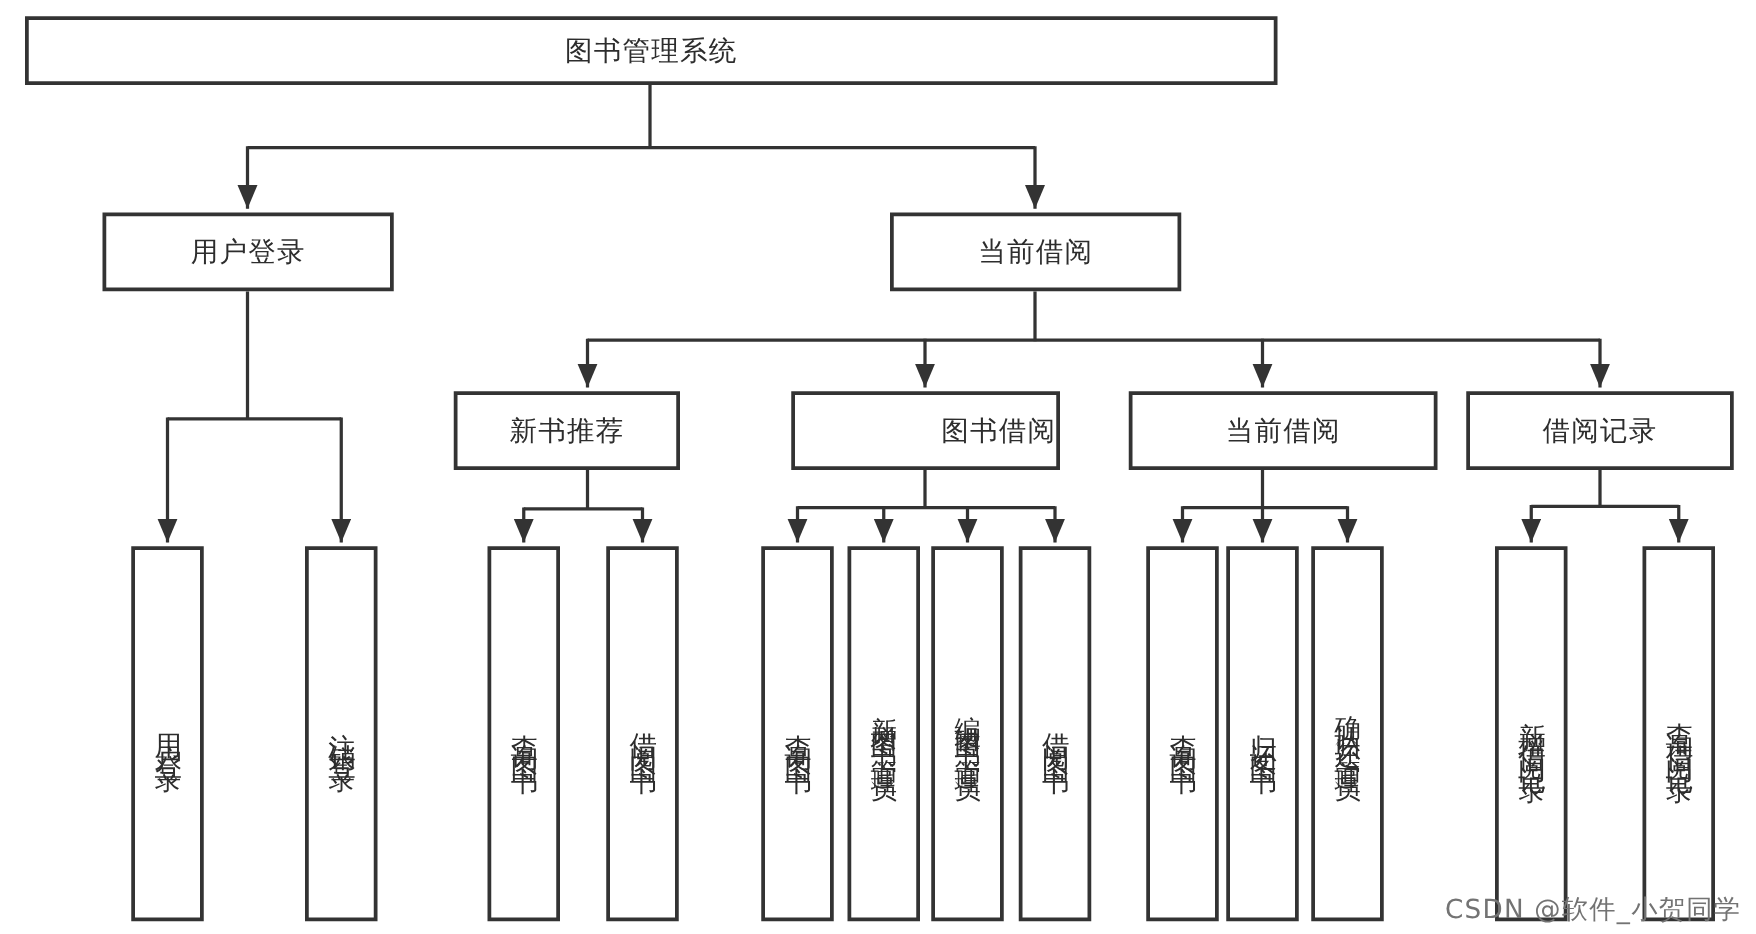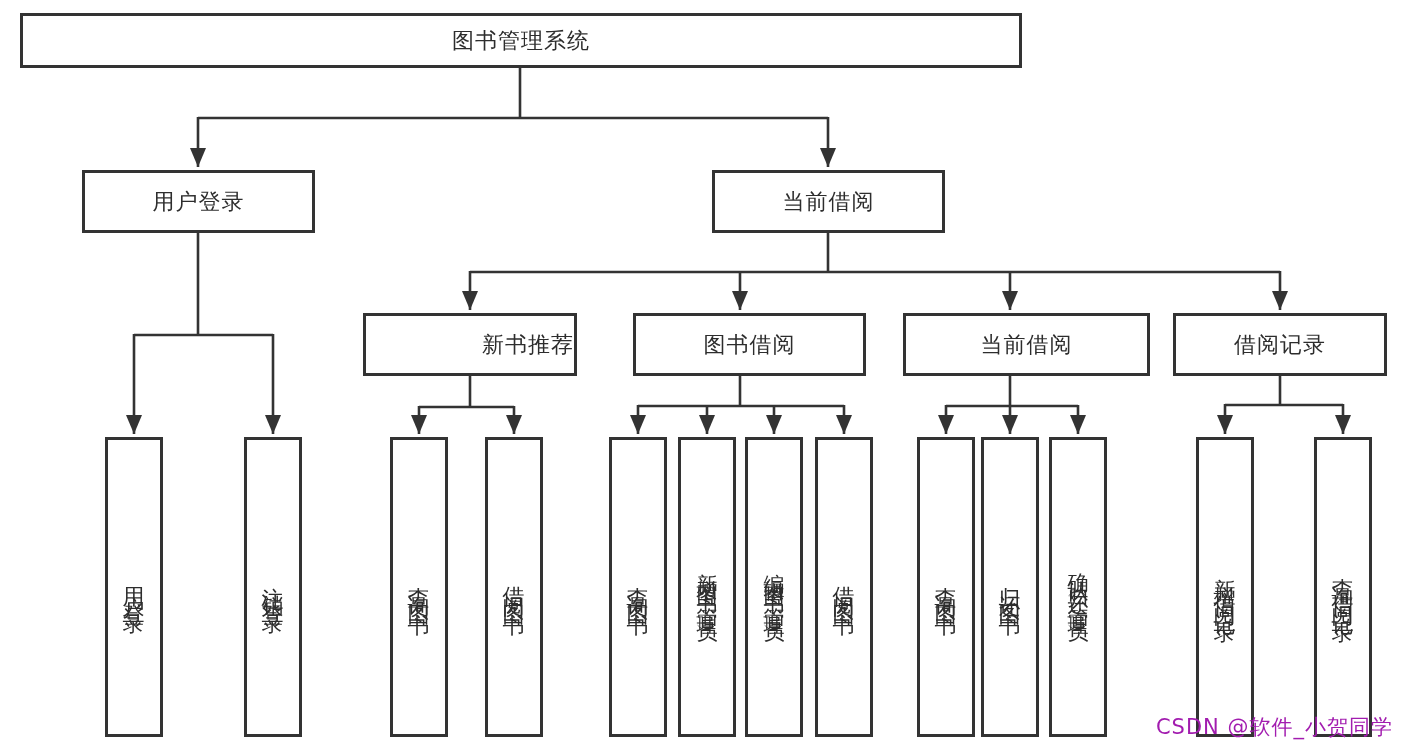--- a/index.html
+++ b/index.html
@@ -37,21 +37,21 @@
     font-size:22px;
     letter-spacing:9px;
     line-height:1.05;
     color:#2d2d2d;
   }
   .vbox.dense .vtext{letter-spacing:7px;font-size:21px;}
   .watermark{
     position:absolute;
     right:12px;bottom:6px;
     font-size:21px;
-    color:#a21caf;
+    color:#737373;
     letter-spacing:1px;
   }
 </style>
 </head>
 <body>
 
 <div class="stage">
 
   <svg class="connectors" viewBox="0 0 1405 747" xmlns="http://www.w3.org/2000/svg">
     <defs>
@@ -107,24 +107,24 @@
     <span>图书管理系统</span>
   </div>
 
   <div class="box" style="left:82px;top:170px;width:233px;height:63px;">
     <span>用户登录</span>
   </div>
   <div class="box" style="left:712px;top:170px;width:233px;height:63px;">
     <span>当前借阅</span>
   </div>
 
-  <div class="box" style="left:363px;top:313px;width:214px;height:63px;justify-content:flex-end;">
+  <div class="box" style="left:363px;top:313px;width:181px;height:63px;">
     <span>新书推荐</span>
   </div>
-  <div class="box" style="left:633px;top:313px;width:233px;height:63px;">
+  <div class="box" style="left:633px;top:313px;width:215px;height:63px;justify-content:flex-end;">
     <span>图书借阅</span>
   </div>
   <div class="box" style="left:903px;top:313px;width:247px;height:63px;">
     <span>当前借阅</span>
   </div>
   <div class="box" style="left:1173px;top:313px;width:214px;height:63px;">
     <span>借阅记录</span>
   </div>
 
   <div class="vbox" style="left:105px;">

